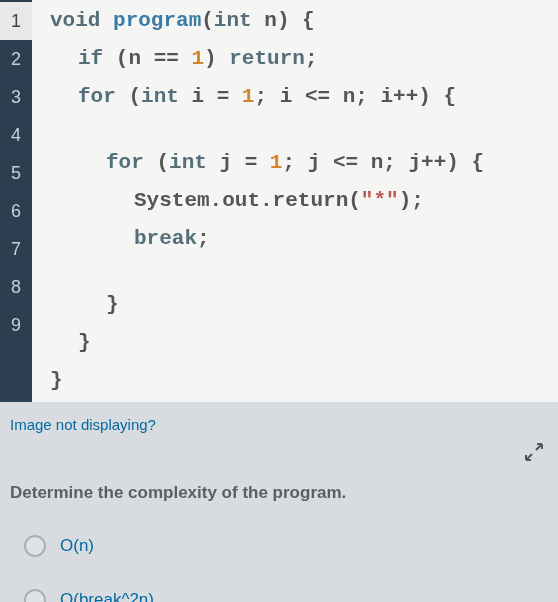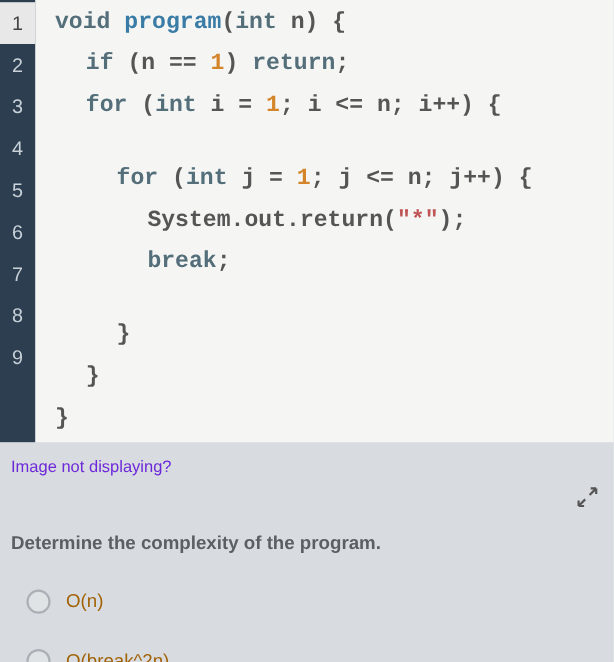--- a/index.html
+++ b/index.html
@@ -47,21 +47,21 @@
     .fn { color: #3a7ca5; }
     .num { color: #d4852a; }
     .str { color: #c05555; }
     .indent1 { padding-left: 28px; }
     .indent2 { padding-left: 56px; margin-top: 28px; }
     .indent3 { padding-left: 84px; }
     .below {
       padding: 14px 10px 0 10px;
     }
     .link {
-      color: #6d28d9;
+      color: #0369a1;
       font-size: 15px;
       cursor: pointer;
     }
     .expand-row {
       display: flex;
       justify-content: flex-end;
       padding: 8px 14px 10px 0;
     }
     .expand-icon {
       font-size: 20px;
@@ -75,21 +75,21 @@
       padding: 6px 6px 20px 10px;
     }
     .options {
       padding: 0 10px;
     }
     .option {
       display: flex;
       align-items: center;
       gap: 14px;
       padding: 12px 0 20px 14px;
-      color: #a16207;
+      color: #0369a1;
       font-size: 17px;
     }
     .radio {
       width: 22px;
       height: 22px;
       border: 2px solid #aab0b5;
       border-radius: 50%;
       background: #e0e3e6;
     }
     .code-line {

